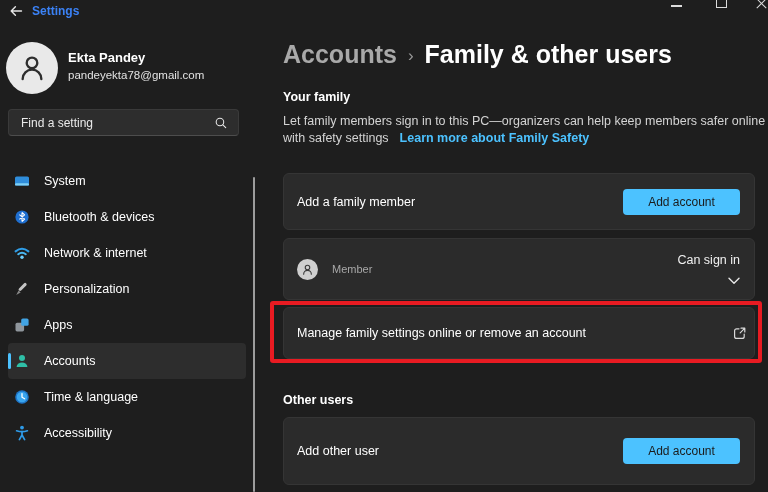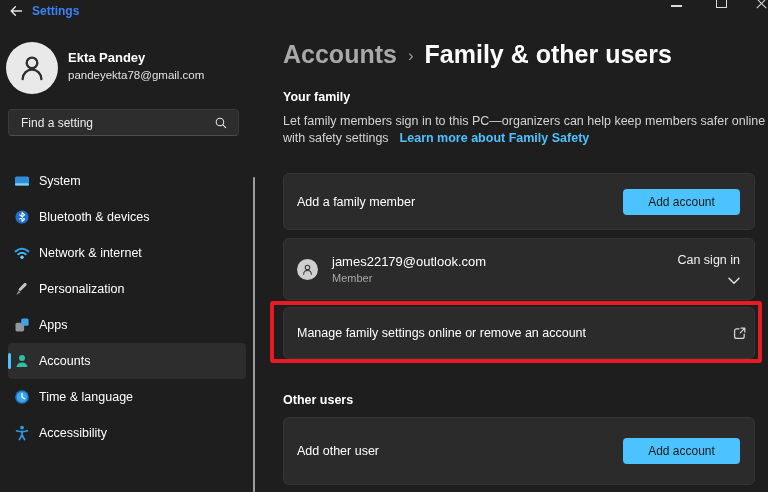--- a/index.html
+++ b/index.html
@@ -26,21 +26,21 @@
   .profile-name{left:68px;top:50px;font-size:13px;font-weight:bold;color:#fff;}
   .profile-email{left:68px;top:69px;font-size:11.5px;color:#e2e2e2;}
 
   
   .search-box{left:8px;top:109px;width:231px;height:27px;box-sizing:border-box;background:#2d2d2d;
     border:1px solid #3a3a3a;border-bottom-color:#4d4d4d;border-radius:4px;display:flex;align-items:center;padding:0 10px 0 12px;}
   .search-box .ph{font-size:12px;color:#eaeaea;flex:1;}
 
   
   .nav{left:8px;top:163px;width:238px;}
-  .nav-item{height:36px;display:flex;align-items:center;gap:9px;padding-left:6px;border-radius:4px;position:relative;cursor:default;}
+  .nav-item{height:36px;display:flex;align-items:center;gap:14px;padding-left:6px;border-radius:4px;position:relative;cursor:default;}
   .nav-item .ico{width:16px;height:16px;flex:0 0 16px;display:flex;}
   .nav-item .lbl{font-size:12.5px;color:#fff;}
   .nav-item.selected{background:#2d2d2d;}
   .nav-item.selected::before{content:"";position:absolute;left:0;top:10px;width:3px;height:16px;border-radius:2px;background:#4cc2ff;}
   .side-scrollbar{left:253px;top:177px;width:2px;height:315px;background:#9c9c9c;border-radius:1px;}
 
   
   .breadcrumb{left:283px;top:40px;display:flex;align-items:center;font-size:25px;font-weight:600;}
   .breadcrumb .parent{color:#a9a9a9;}
   .breadcrumb .sep{color:#9a9a9a;font-size:17px;margin:2px 11px 0 11px;font-weight:400;}
@@ -220,21 +220,20 @@
 </div>
 
 <div class="abs card card-member">
   <span class="avatar-small">
     <svg width="15" height="15" viewBox="0 0 16 16">
       <circle cx="8" cy="5.8" r="2.4" stroke="#3a3a3a" stroke-width="1.2" fill="none"></circle>
       <path d="M3.9 13 a4.1 4.1 0 0 1 8.2 0" stroke="#3a3a3a" stroke-width="1.2" fill="none" stroke-linecap="round"></path>
     </svg>
   </span>
   <span class="member-text">
-    <span class="member-email">james22179@outlook.com</span>
     <span class="member-role">Member</span>
   </span>
   <span class="member-status">
     <span class="st">Can sign in</span>
     <svg width="12" height="8" viewBox="0 0 12 8">
       <path d="M1 1.2 L6 6.2 L11 1.2" stroke="#e8e8e8" stroke-width="1.4" fill="none" stroke-linecap="round" stroke-linejoin="round"></path>
     </svg>
   </span>
 </div>
 

